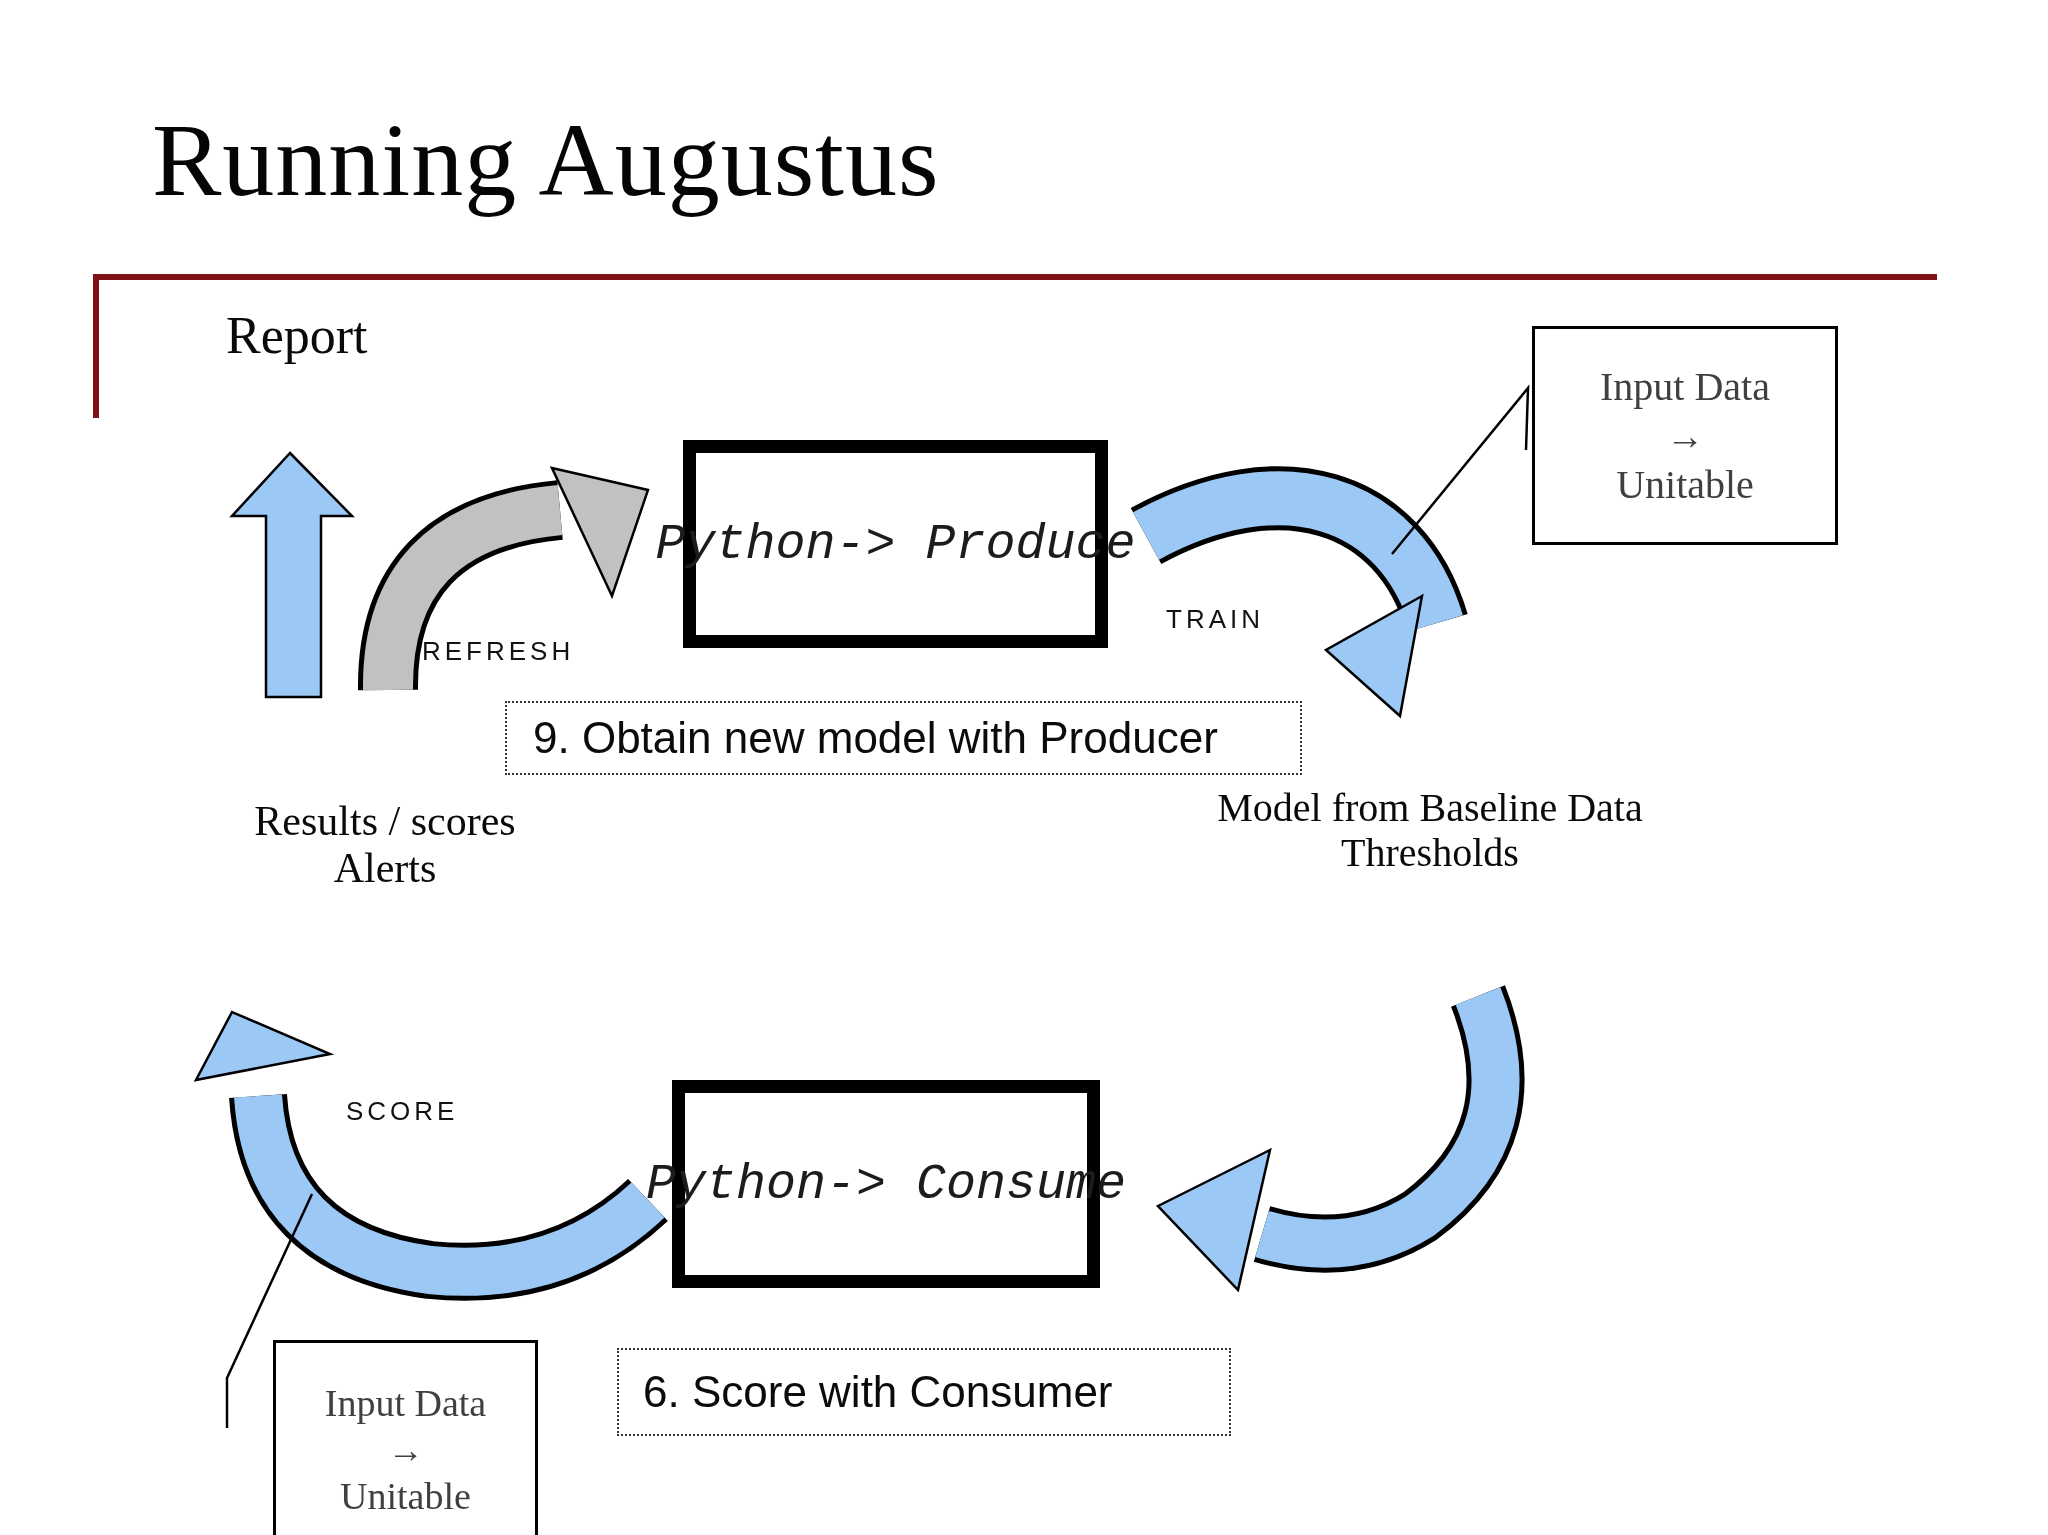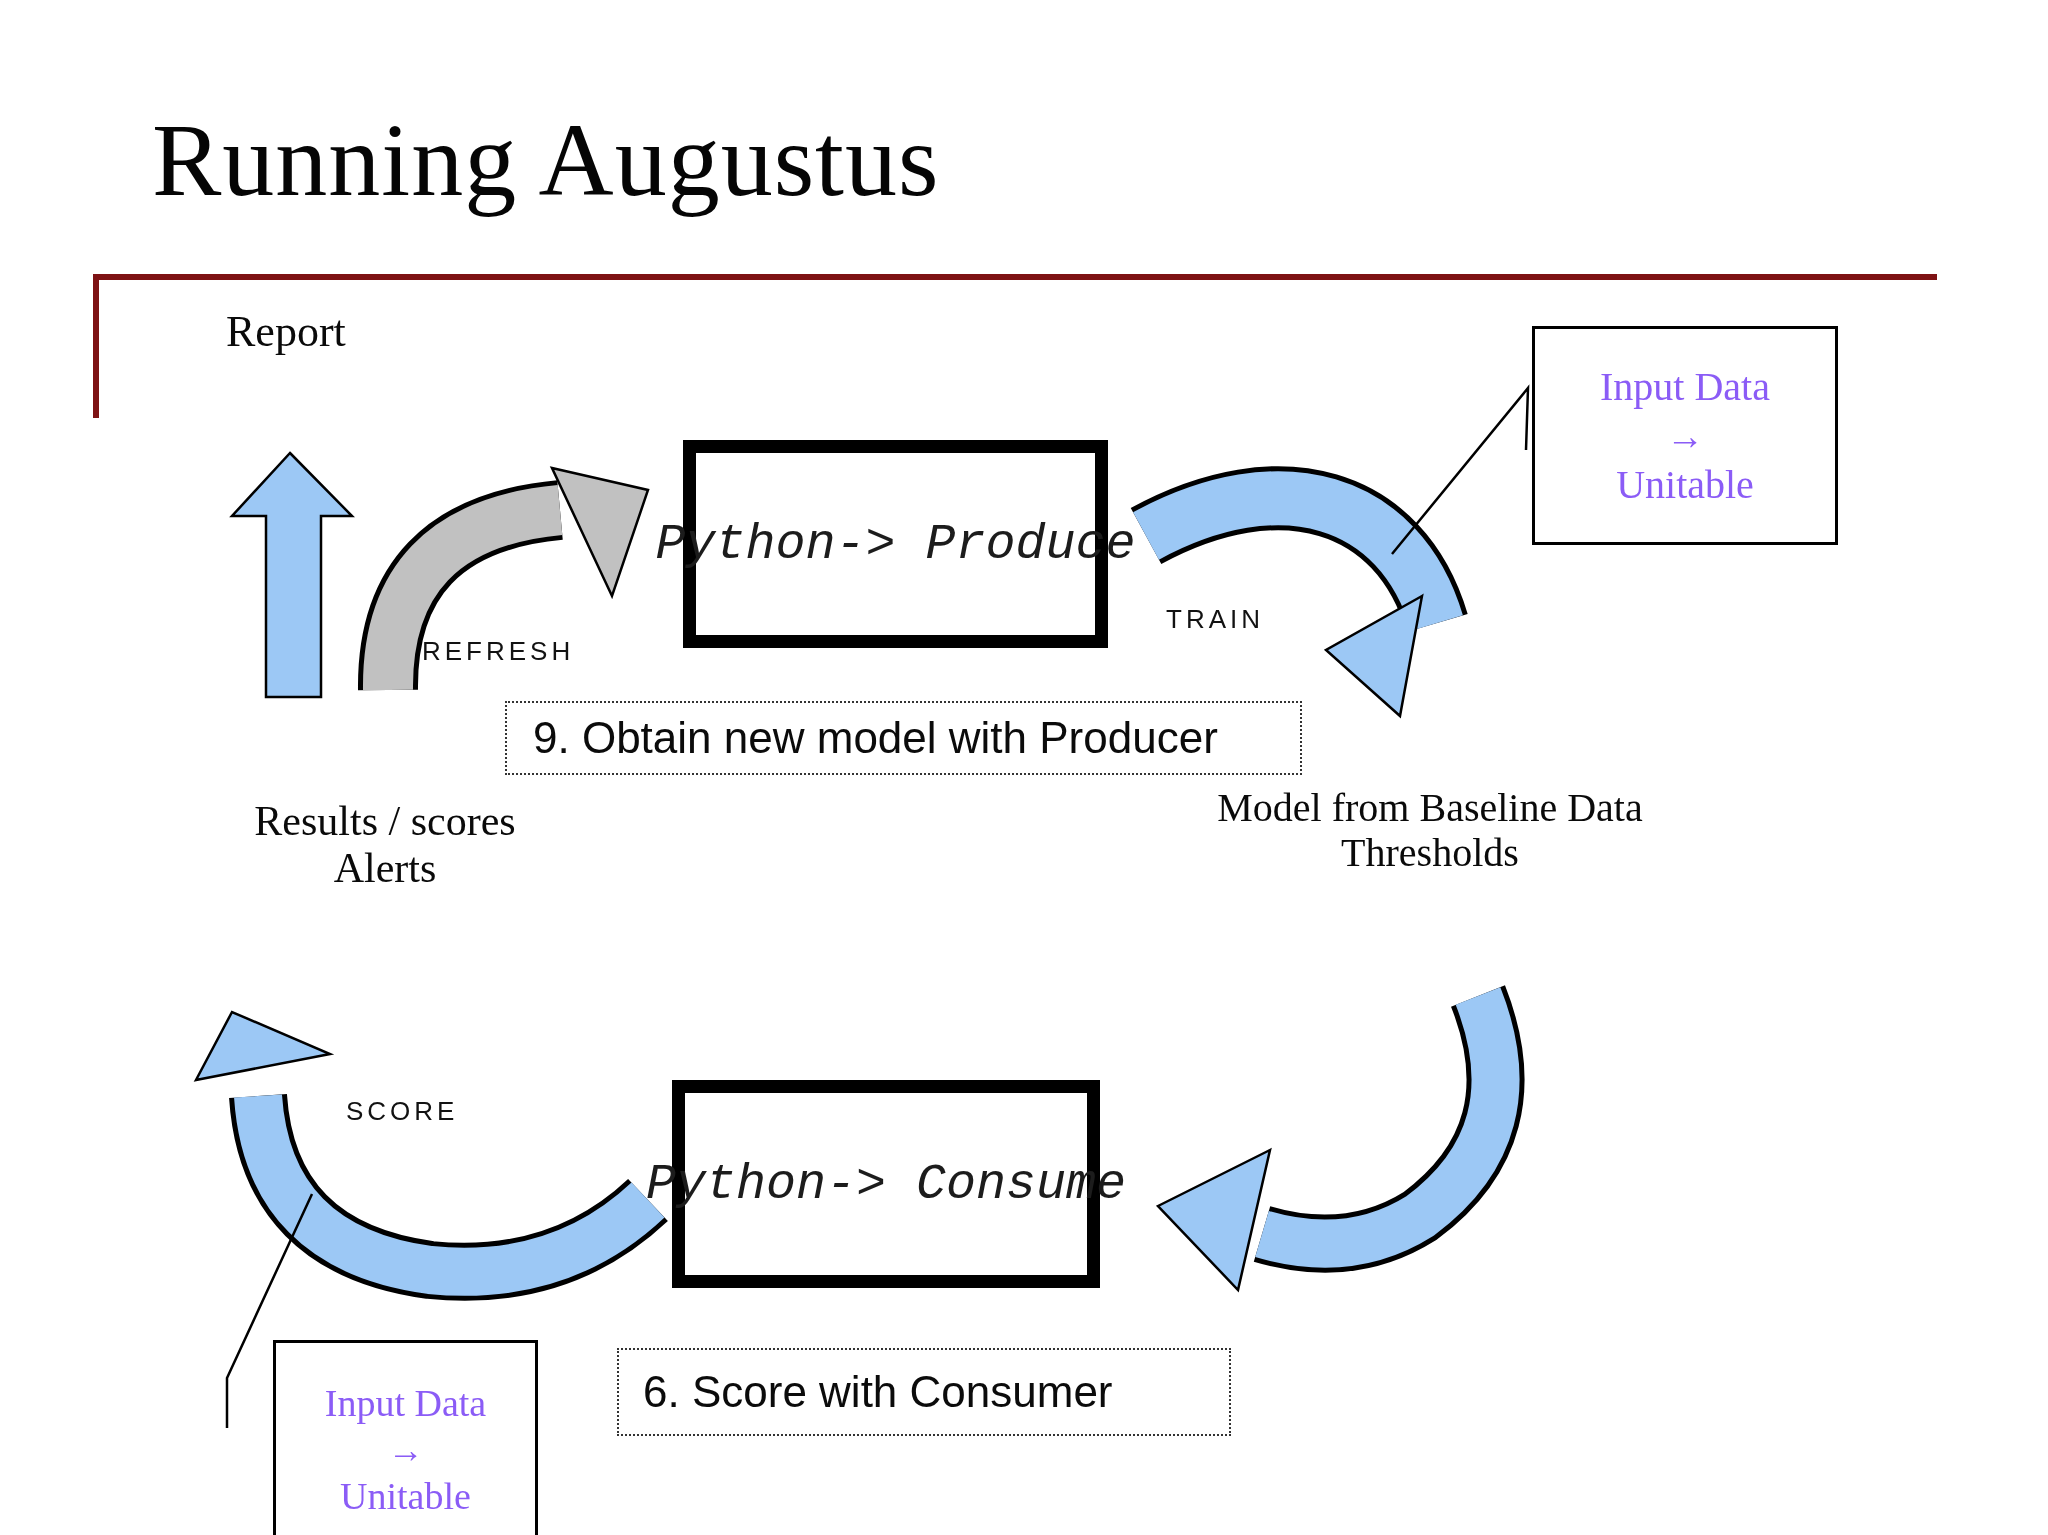--- a/index.html
+++ b/index.html
@@ -8,21 +8,21 @@
     font-family:"Liberation Serif","DejaVu Serif",serif;color:#000;margin-top:48px;
   }
   .abs{position:absolute;}
   .title{
     left:152px;top:52px;font-size:104px;letter-spacing:1px;color:#050505;
     font-family:"Liberation Serif","DejaVu Serif",serif;white-space:nowrap;
   }
   .hrule{left:93px;top:226px;width:1844px;height:6px;}
   .vrule{left:93px;top:226px;width:6px;height:144px;}
   .serif-label{font-family:"Liberation Serif","DejaVu Serif",serif;color:#0a0a0a;white-space:nowrap;}
-  .report{left:226px;top:258px;font-size:44px;}
+  .report{left:226px;top:258px;font-size:52px;}
   .two-line{text-align:center;line-height:1.12;}
   .results{left:210px;top:750px;width:350px;font-size:42px;}
   .model{left:1135px;top:738px;width:590px;font-size:40px;}
   .caps-label{
     font-family:"Liberation Sans","DejaVu Sans",sans-serif;font-weight:normal;
     font-size:26px;letter-spacing:4px;color:#121212;white-space:nowrap;
   }
   .refresh{left:422px;top:588px;}
   .train{left:1166px;top:556px;}
   .score{left:346px;top:1048px;}
@@ -37,21 +37,21 @@
   .consumer{left:672px;top:1032px;width:402px;height:182px;}
   .stepbox{
     border:2px dotted #333;background:#fff;display:flex;align-items:center;
     font-family:"Liberation Sans","DejaVu Sans",sans-serif;color:#0b0b0b;white-space:nowrap;
   }
   .step3{left:505px;top:653px;width:767px;height:70px;font-size:44px;padding-left:26px;}
   .step4{left:617px;top:1300px;width:586px;height:84px;font-size:44px;padding-left:24px;}
   .iobox{
     border:3px solid #000;background:#fff;display:flex;flex-direction:column;
     align-items:center;justify-content:center;text-align:center;
-    font-family:"Liberation Serif","DejaVu Serif",serif;color:#8b5cf6;line-height:1.5;
+    font-family:"Liberation Serif","DejaVu Serif",serif;color:#404040;line-height:1.5;
   }
   .io-top{left:1532px;top:278px;width:300px;height:213px;font-size:40px;}
   .io-bottom{left:273px;top:1292px;width:259px;height:214px;font-size:38px;}
   .io-arrow{line-height:1.0;font-size:0.95em;}
   svg.overlay{position:absolute;left:0;top:0;width:2048px;height:1535px;}
 </style>
 </head>
 <body>
 
 <div class="stage">

